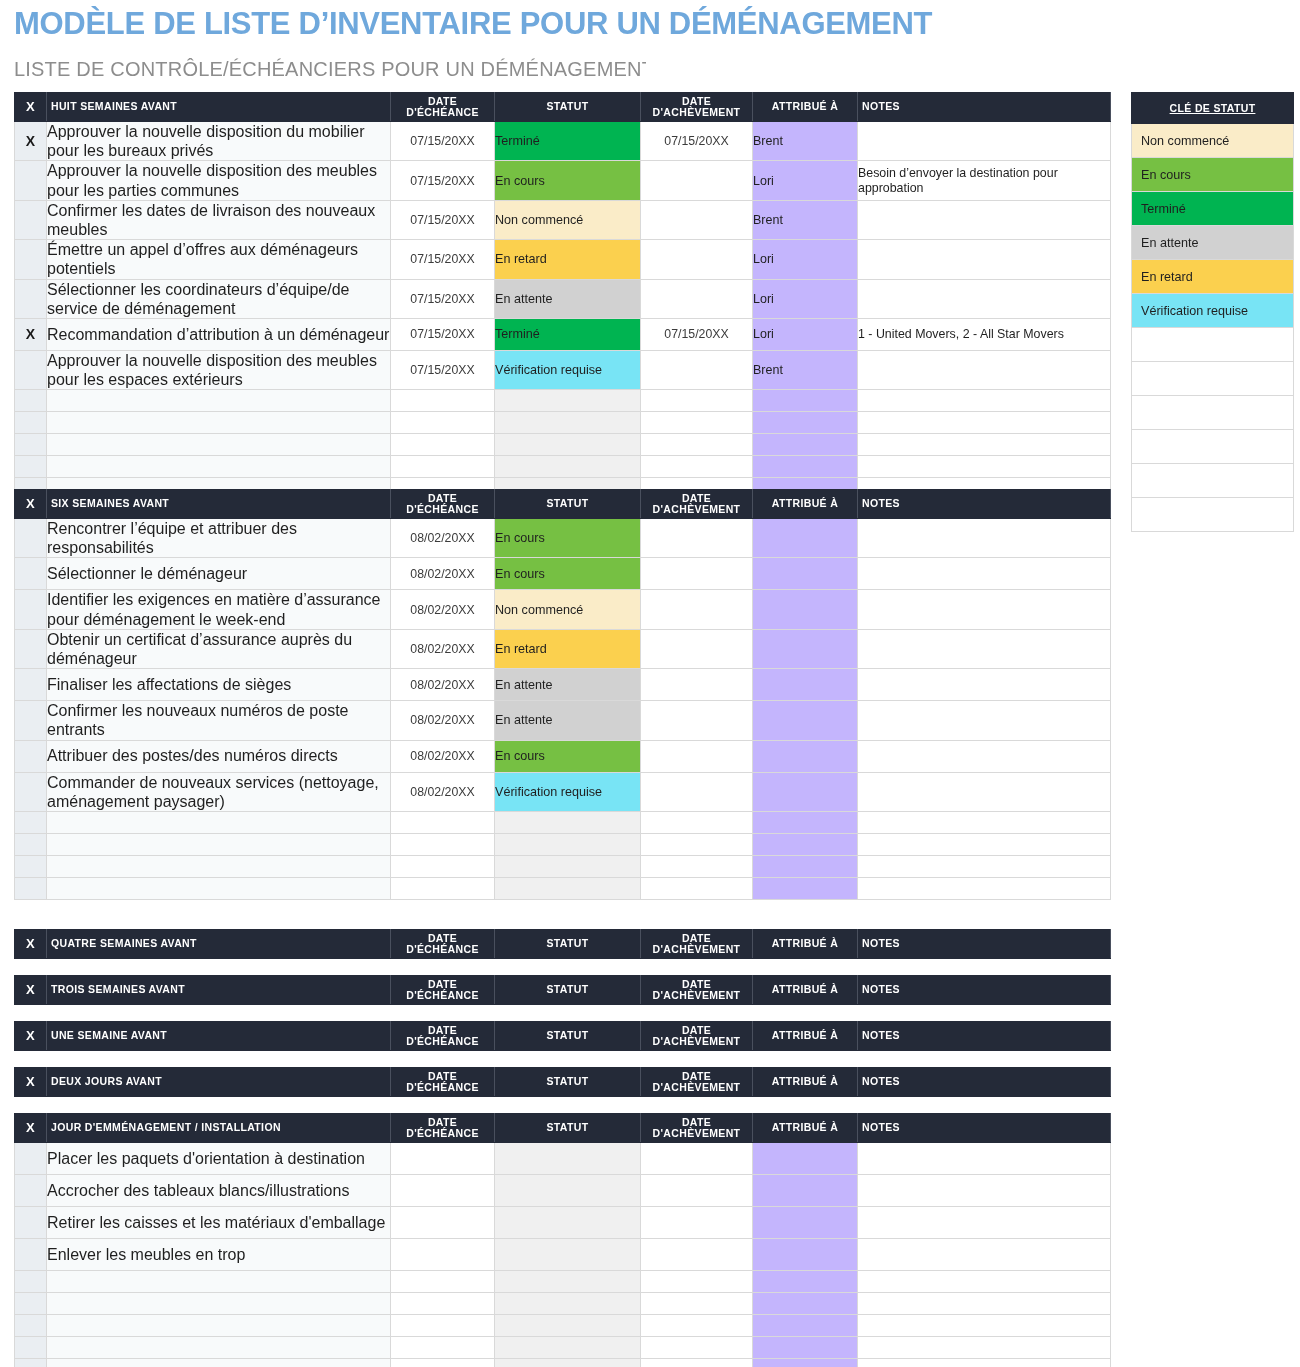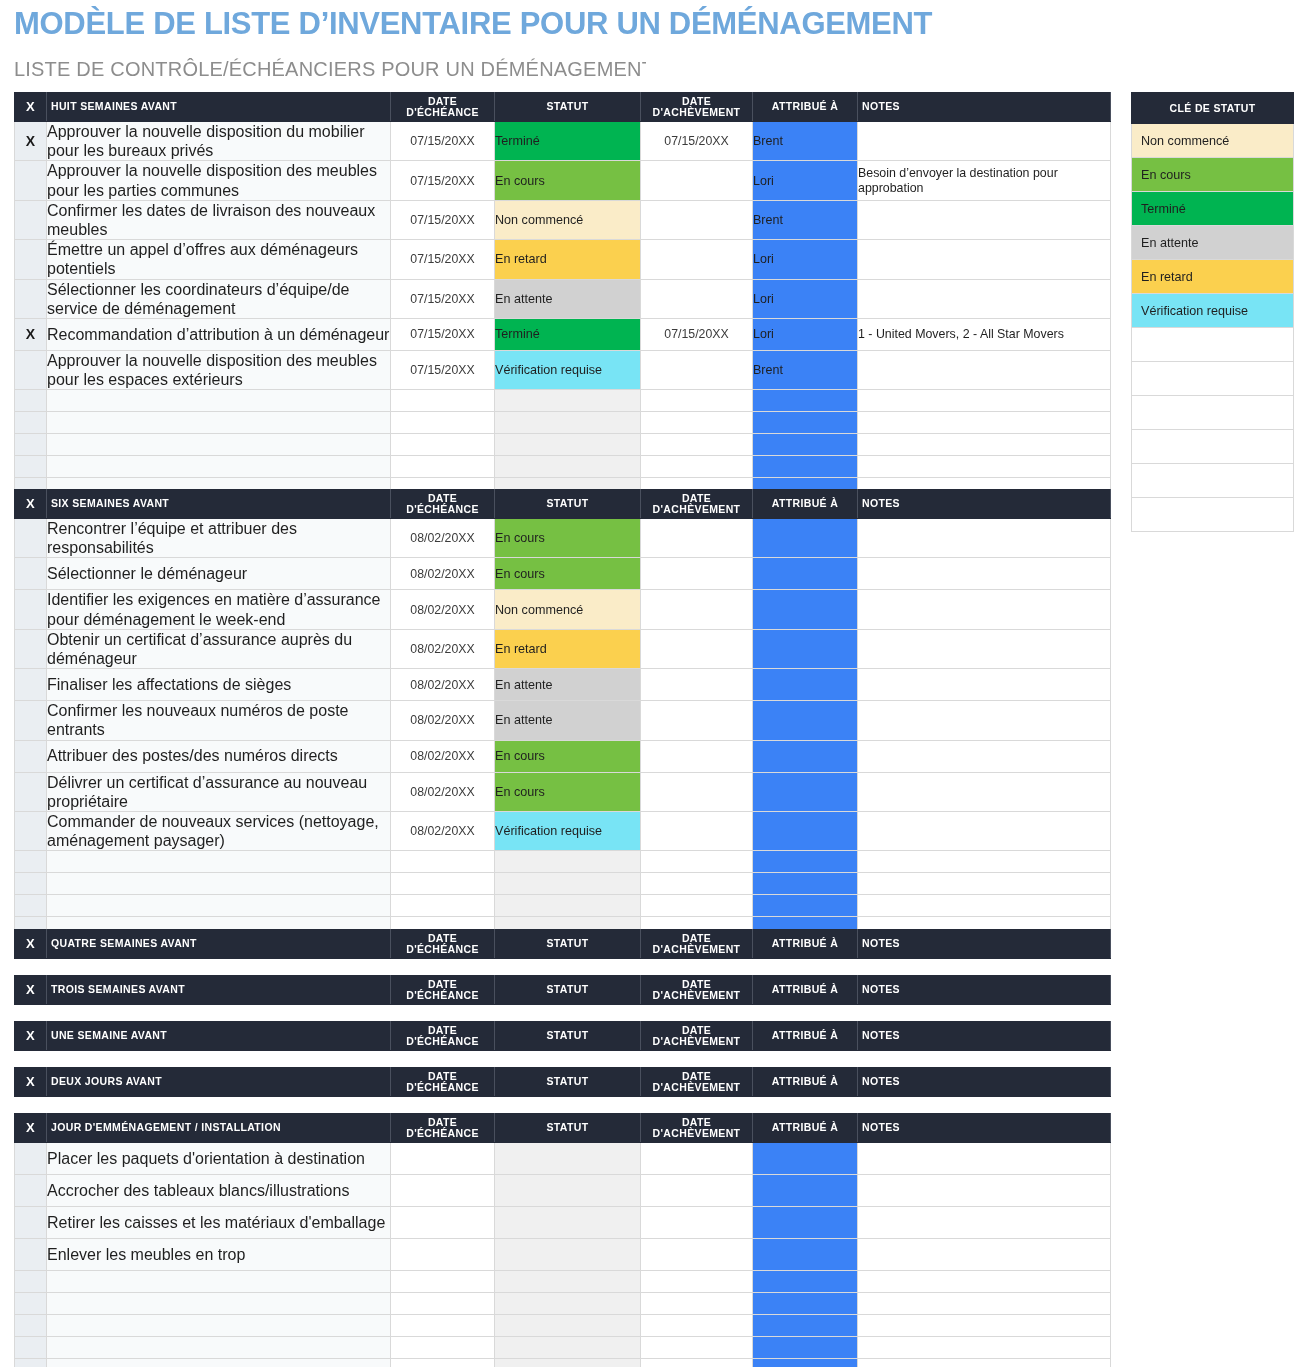--- a/index.html
+++ b/index.html
@@ -116,21 +116,21 @@
   td.status {
     padding-left: 9px;
     font-size: 12.6px;
     color: #1f1f1f;
     background: #f0f0f0;
   }
   td.assign {
     padding-left: 9px;
     font-size: 12.5px;
     color: #1f1f1f;
-    background: #3b82f6;
+    background: #c4b5fd;
   }
   td.notes {
     padding: 3px 8px 3px 9px;
     font-size: 12.4px;
     line-height: 1.2;
     color: #1f1f1f;
     background: #ffffff;
   }
 
   tr.datarow td { height: 31px; }
@@ -154,20 +154,21 @@
   }
   table.keytbl th {
     background: #242a38;
     color: #fff;
     font-size: 10.5px;
     font-weight: bold;
     letter-spacing: 0.35px;
     height: 28px;
     border: 1px solid #242a38;
     text-align: center;
+    text-decoration: underline;
   }
   table.keytbl td {
     border: 1px solid #d9d9d9;
     height: 31px;
     padding-left: 9px;
     font-size: 12.6px;
     color: #1f1f1f;
     background: #ffffff;
   }
 </style>
@@ -397,29 +398,20 @@
               <td class="task">Confirmer les nouveaux numéros de poste entrants</td>
               <td class="due">08/02/20XX</td>
               <td class="status s-onhold">En attente</td>
               <td class="done"></td>
               <td class="assign"></td>
               <td class="notes"></td>
             </tr>
             <tr class="datarow">
               <td class="xcell"></td>
               <td class="task">Attribuer des postes/des numéros directs</td>
-              <td class="due">08/02/20XX</td>
-              <td class="status s-inprogress">En cours</td>
-              <td class="done"></td>
-              <td class="assign"></td>
-              <td class="notes"></td>
-            </tr>
-            <tr class="datarow">
-              <td class="xcell"></td>
-              <td class="task">Délivrer un certificat d’assurance au nouveau propriétaire</td>
               <td class="due">08/02/20XX</td>
               <td class="status s-inprogress">En cours</td>
               <td class="done"></td>
               <td class="assign"></td>
               <td class="notes"></td>
             </tr>
             <tr class="datarow">
               <td class="xcell"></td>
               <td class="task">Commander de nouveaux services (nettoyage, aménagement paysager)</td>
               <td class="due">08/02/20XX</td>

